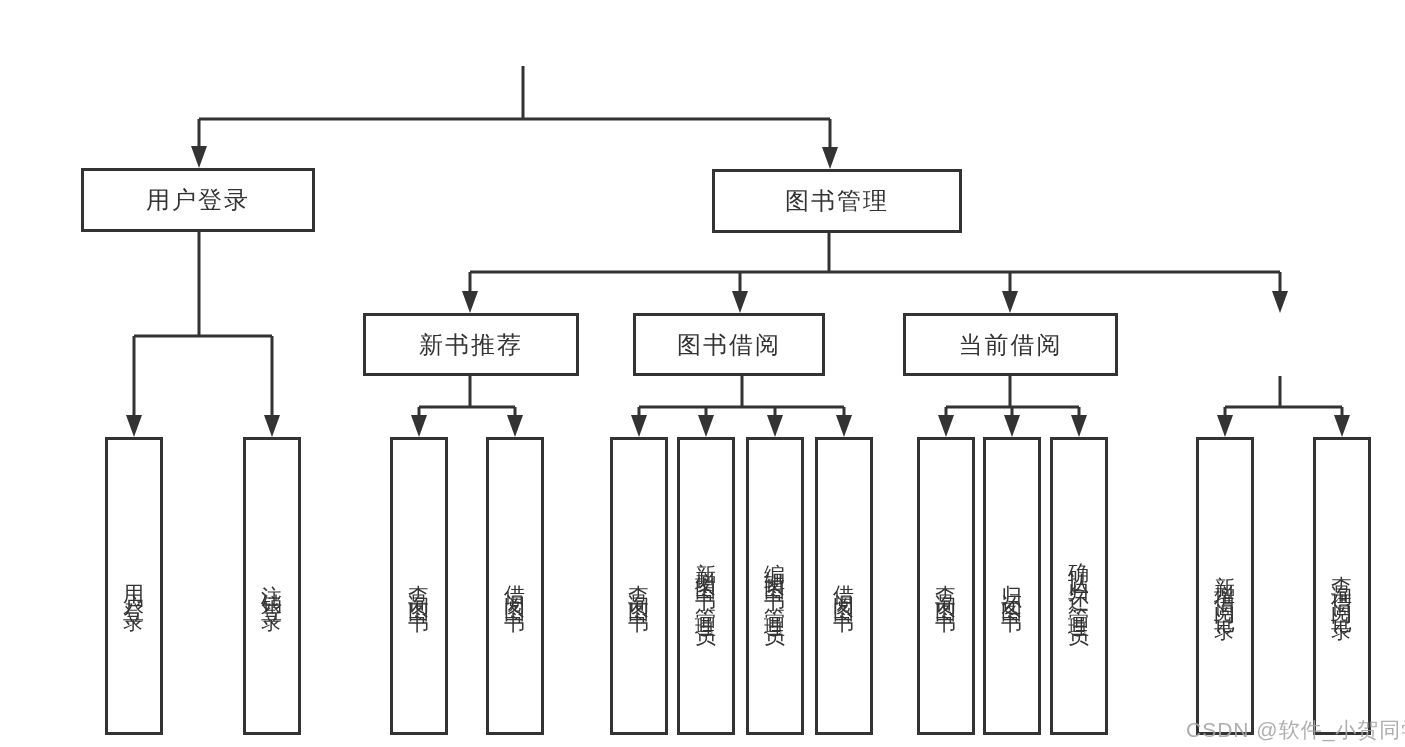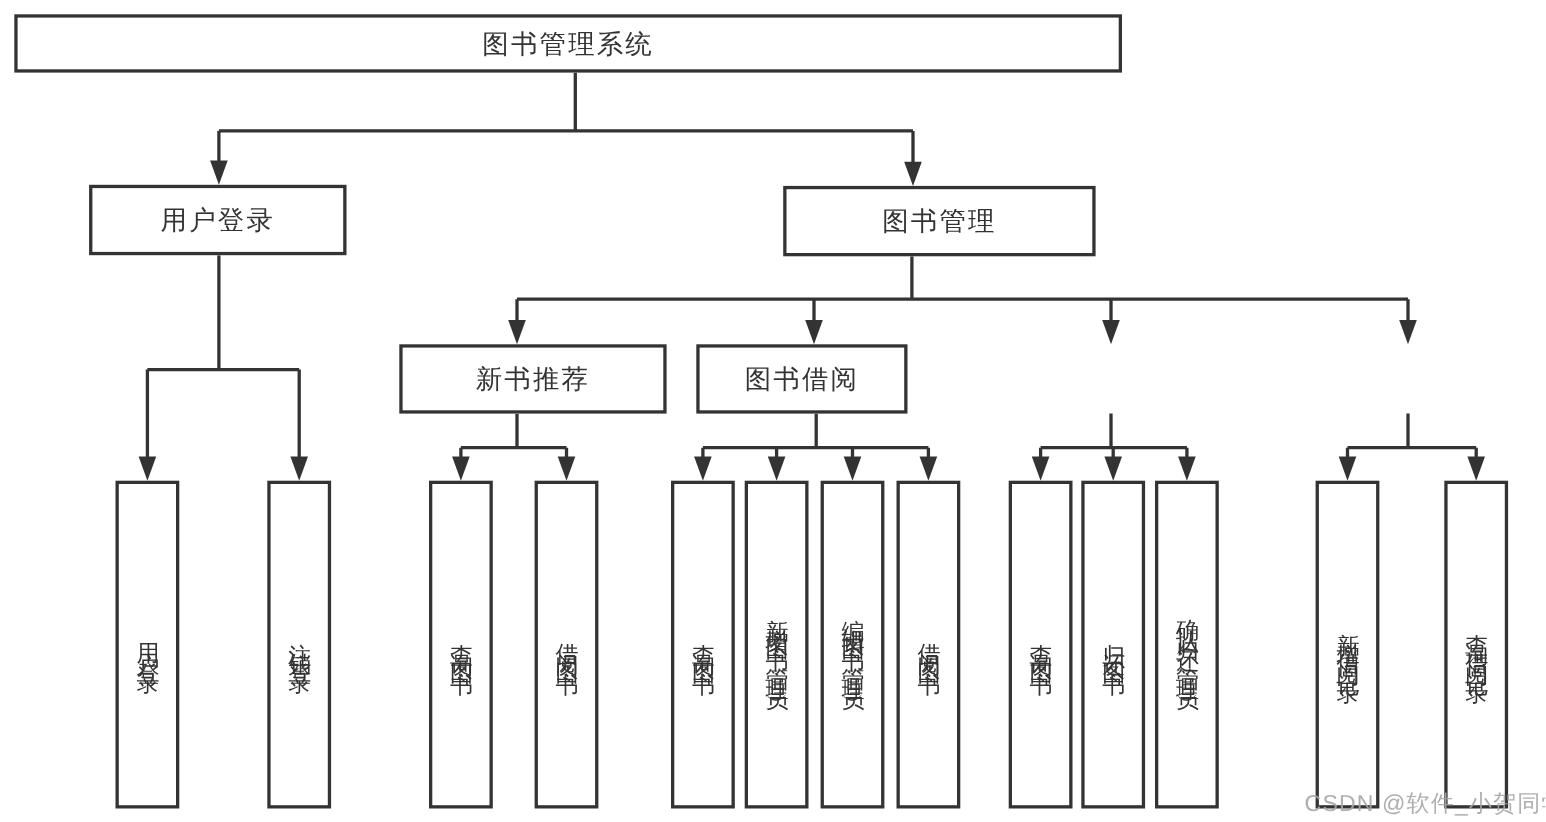--- a/index.html
+++ b/index.html
@@ -104,36 +104,36 @@
       <polygon points="767,415 783,415 775,437"></polygon>
       <polygon points="836,415 852,415 844,437"></polygon>
       <polygon points="938,415 954,415 946,437"></polygon>
       <polygon points="1004,415 1020,415 1012,437"></polygon>
       <polygon points="1071,415 1087,415 1079,437"></polygon>
       <polygon points="1217,415 1233,415 1225,437"></polygon>
       <polygon points="1334,415 1350,415 1342,437"></polygon>
     </g>
   </svg>
 
-  <div class="node hbox" style="left:13px; top:13px; width:1007px; height:53px;">
-    <span>图书管理系统</span>
-  </div>
 
   <div class="node hbox" style="left:81px; top:168px; width:234px; height:64px;">
     <span>用户登录</span>
   </div>
-  <div class="node hbox" style="left:712px; top:169px; width:284px; height:64px;">
+  <div class="node hbox" style="left:712px; top:169px; width:250px; height:64px;">
     <span>图书管理</span>
   </div>
 
-  <div class="node hbox" style="left:363px; top:313px; width:243px; height:63px;">
+  <div class="node hbox" style="left:363px; top:313px; width:216px; height:63px;">
     <span>新书推荐</span>
   </div>
   <div class="node hbox" style="left:633px; top:313px; width:192px; height:63px;">
     <span>图书借阅</span>
+  </div>
+  <div class="node hbox" style="left:903px; top:313px; width:215px; height:63px;">
+    <span>当前借阅</span>
   </div>
 
   <div class="node vbox" style="left:105px; top:437px; width:58px; height:298px;">
     <span>用户登录</span>
   </div>
   <div class="node vbox" style="left:243px; top:437px; width:58px; height:298px;">
     <span>注销登录</span>
   </div>
 
   <div class="node vbox" style="left:390px; top:437px; width:58px; height:298px;">

